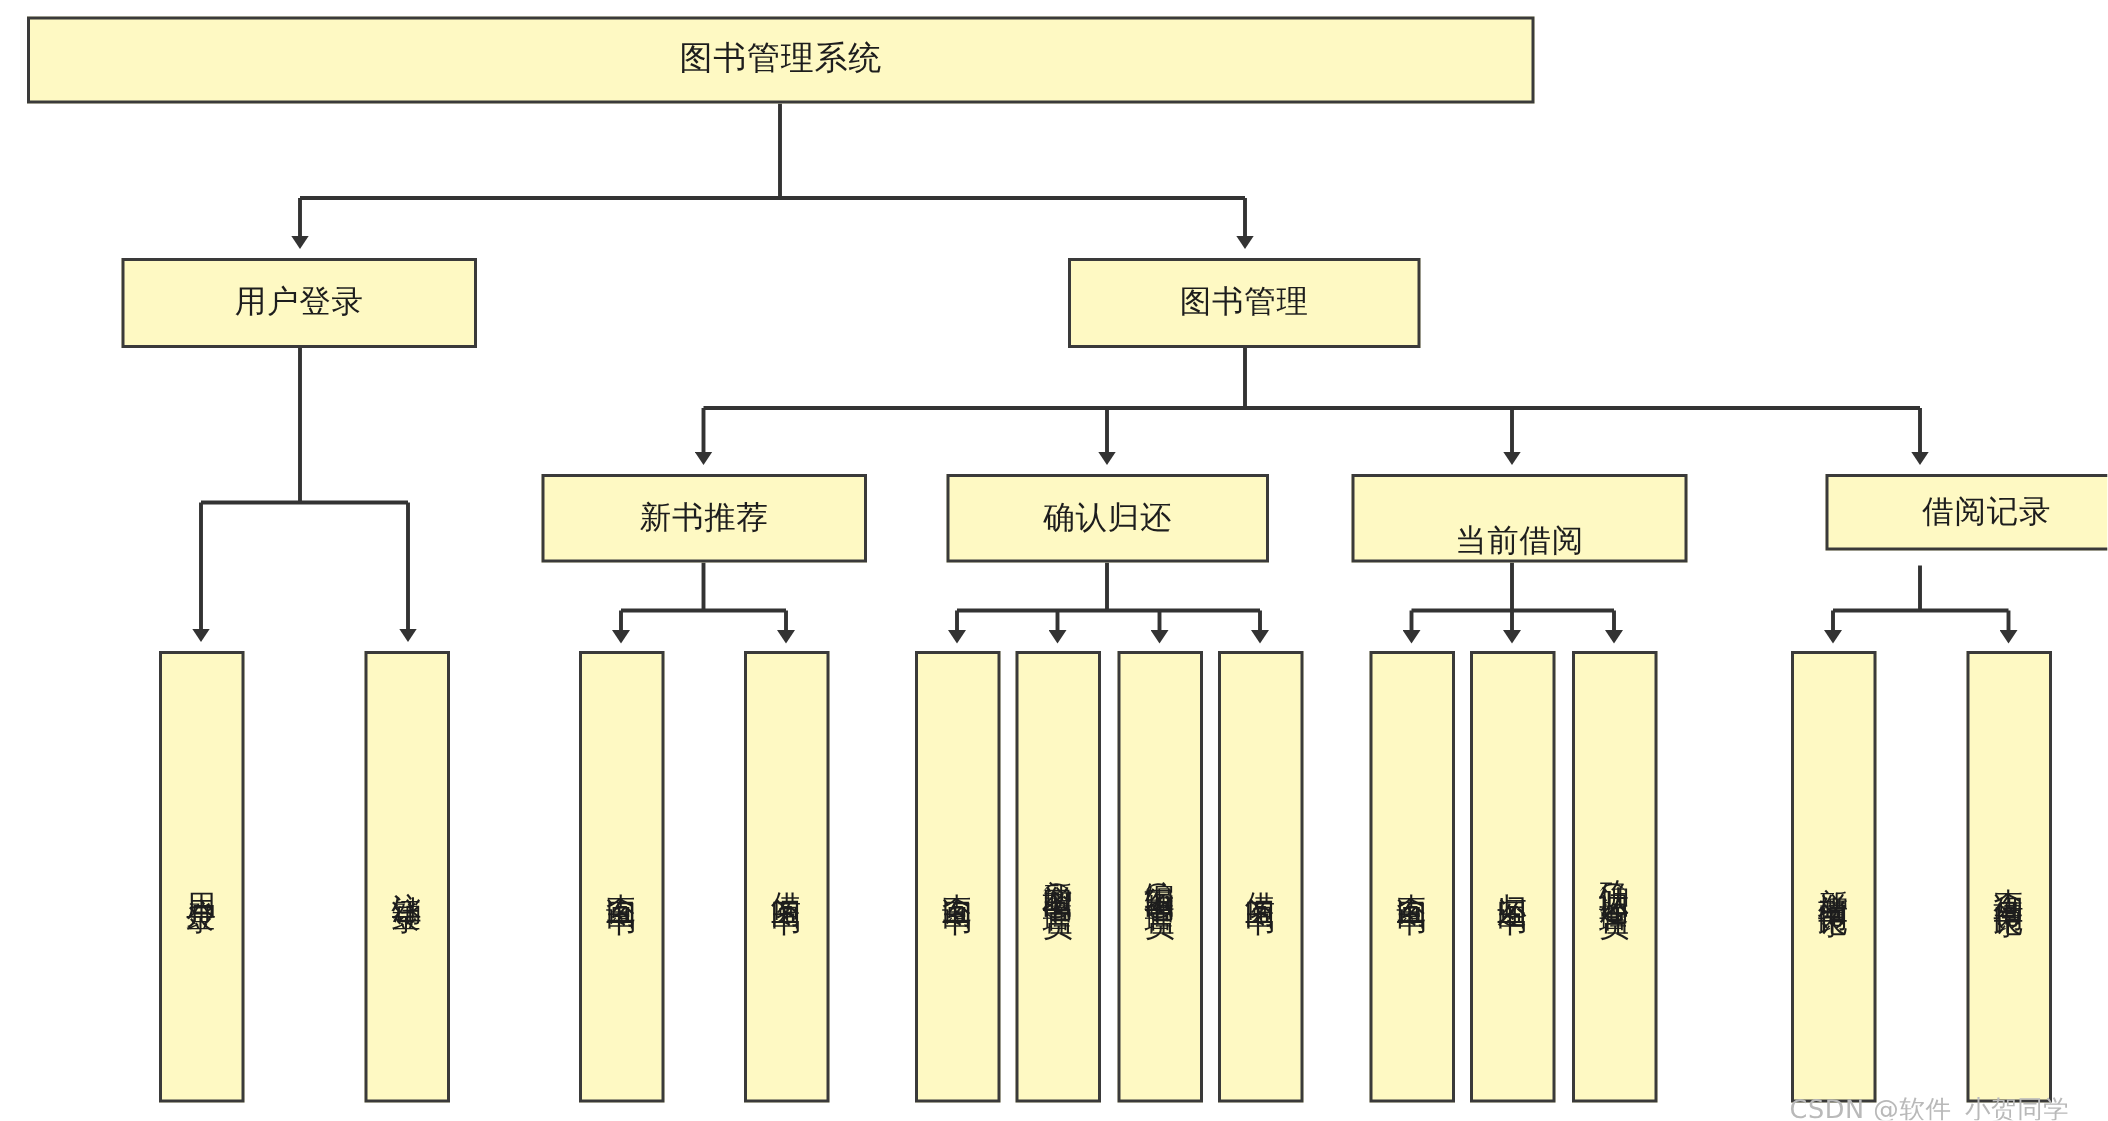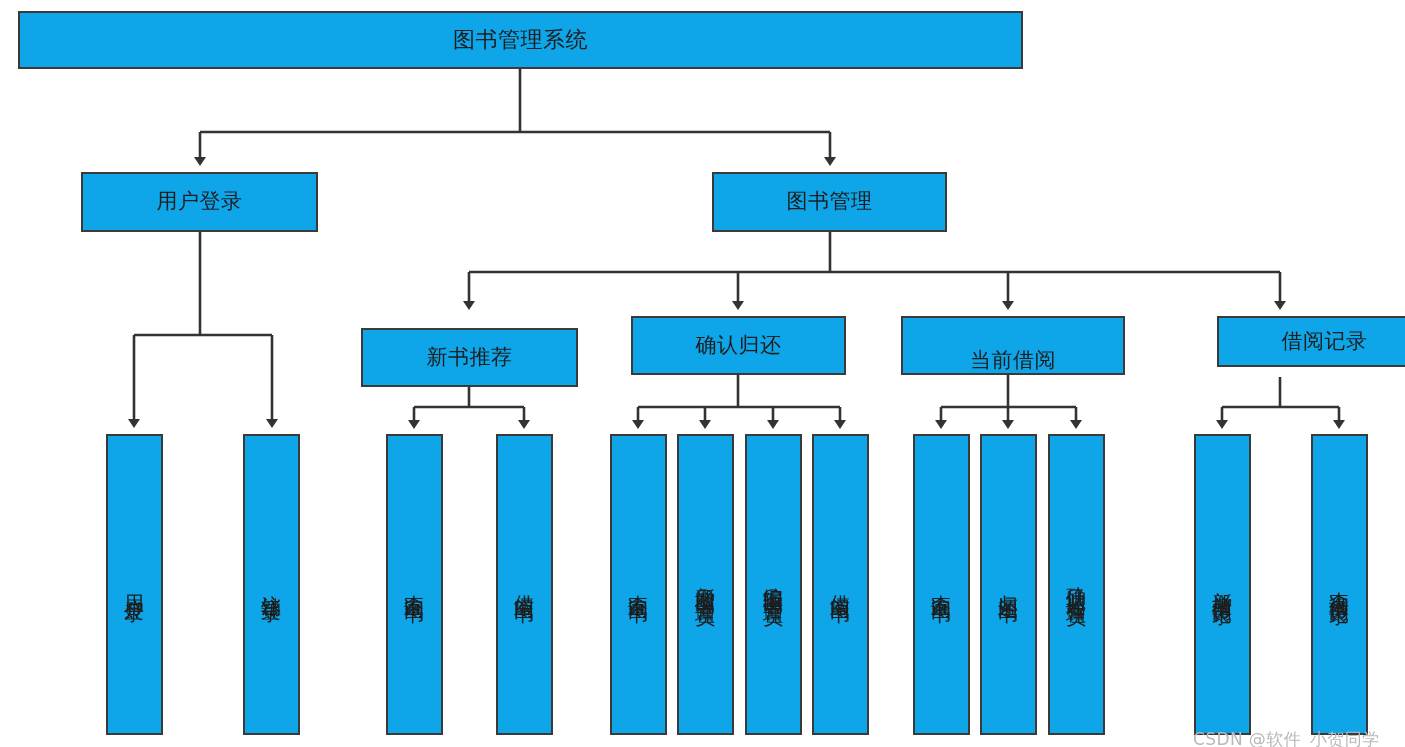--- a/index.html
+++ b/index.html
@@ -23,21 +23,21 @@
     left: 0;
     top: 0;
     width: 1405px;
     height: 747px;
     pointer-events: none;
   }
   .node {
     position: absolute;
     box-sizing: border-box;
     border: 2.5px solid #3a3a3a;
-    background: #0ea5e9;
+    background: #fef9c3;
     display: flex;
     align-items: center;
     justify-content: center;
     overflow: hidden;
   }
   .node-label {
     display: block;
     text-align: center;
     color: #1d1d1d;
     line-height: 1.12;
@@ -136,21 +136,21 @@
     <span class="node-label">图书管理系统</span>
   </div>
 
   <div class="node horiz" style="left:81px; top:172px; width:237px; height:60px;">
     <span class="node-label">用户登录</span>
   </div>
   <div class="node horiz" style="left:712px; top:172px; width:235px; height:60px;">
     <span class="node-label">图书管理</span>
   </div>
 
-  <div class="node horiz" style="left:361px; top:328px; width:217px; height:59px;">
+  <div class="node horiz" style="left:361px; top:316px; width:217px; height:59px;">
     <span class="node-label">新书推荐</span>
   </div>
   <div class="node horiz" style="left:631px; top:316px; width:215px; height:59px;">
     <span class="node-label">确认归还</span>
   </div>
   <div class="node horiz" style="left:901px; top:316px; width:224px; height:59px;align-items:flex-end;">
     <span class="node-label">当前借阅</span>
   </div>
   <div class="node horiz" style="left:1172px; top:316px; width:215px; height:51px;margin-left:45px;">
     <span class="node-label">借阅记录</span>

